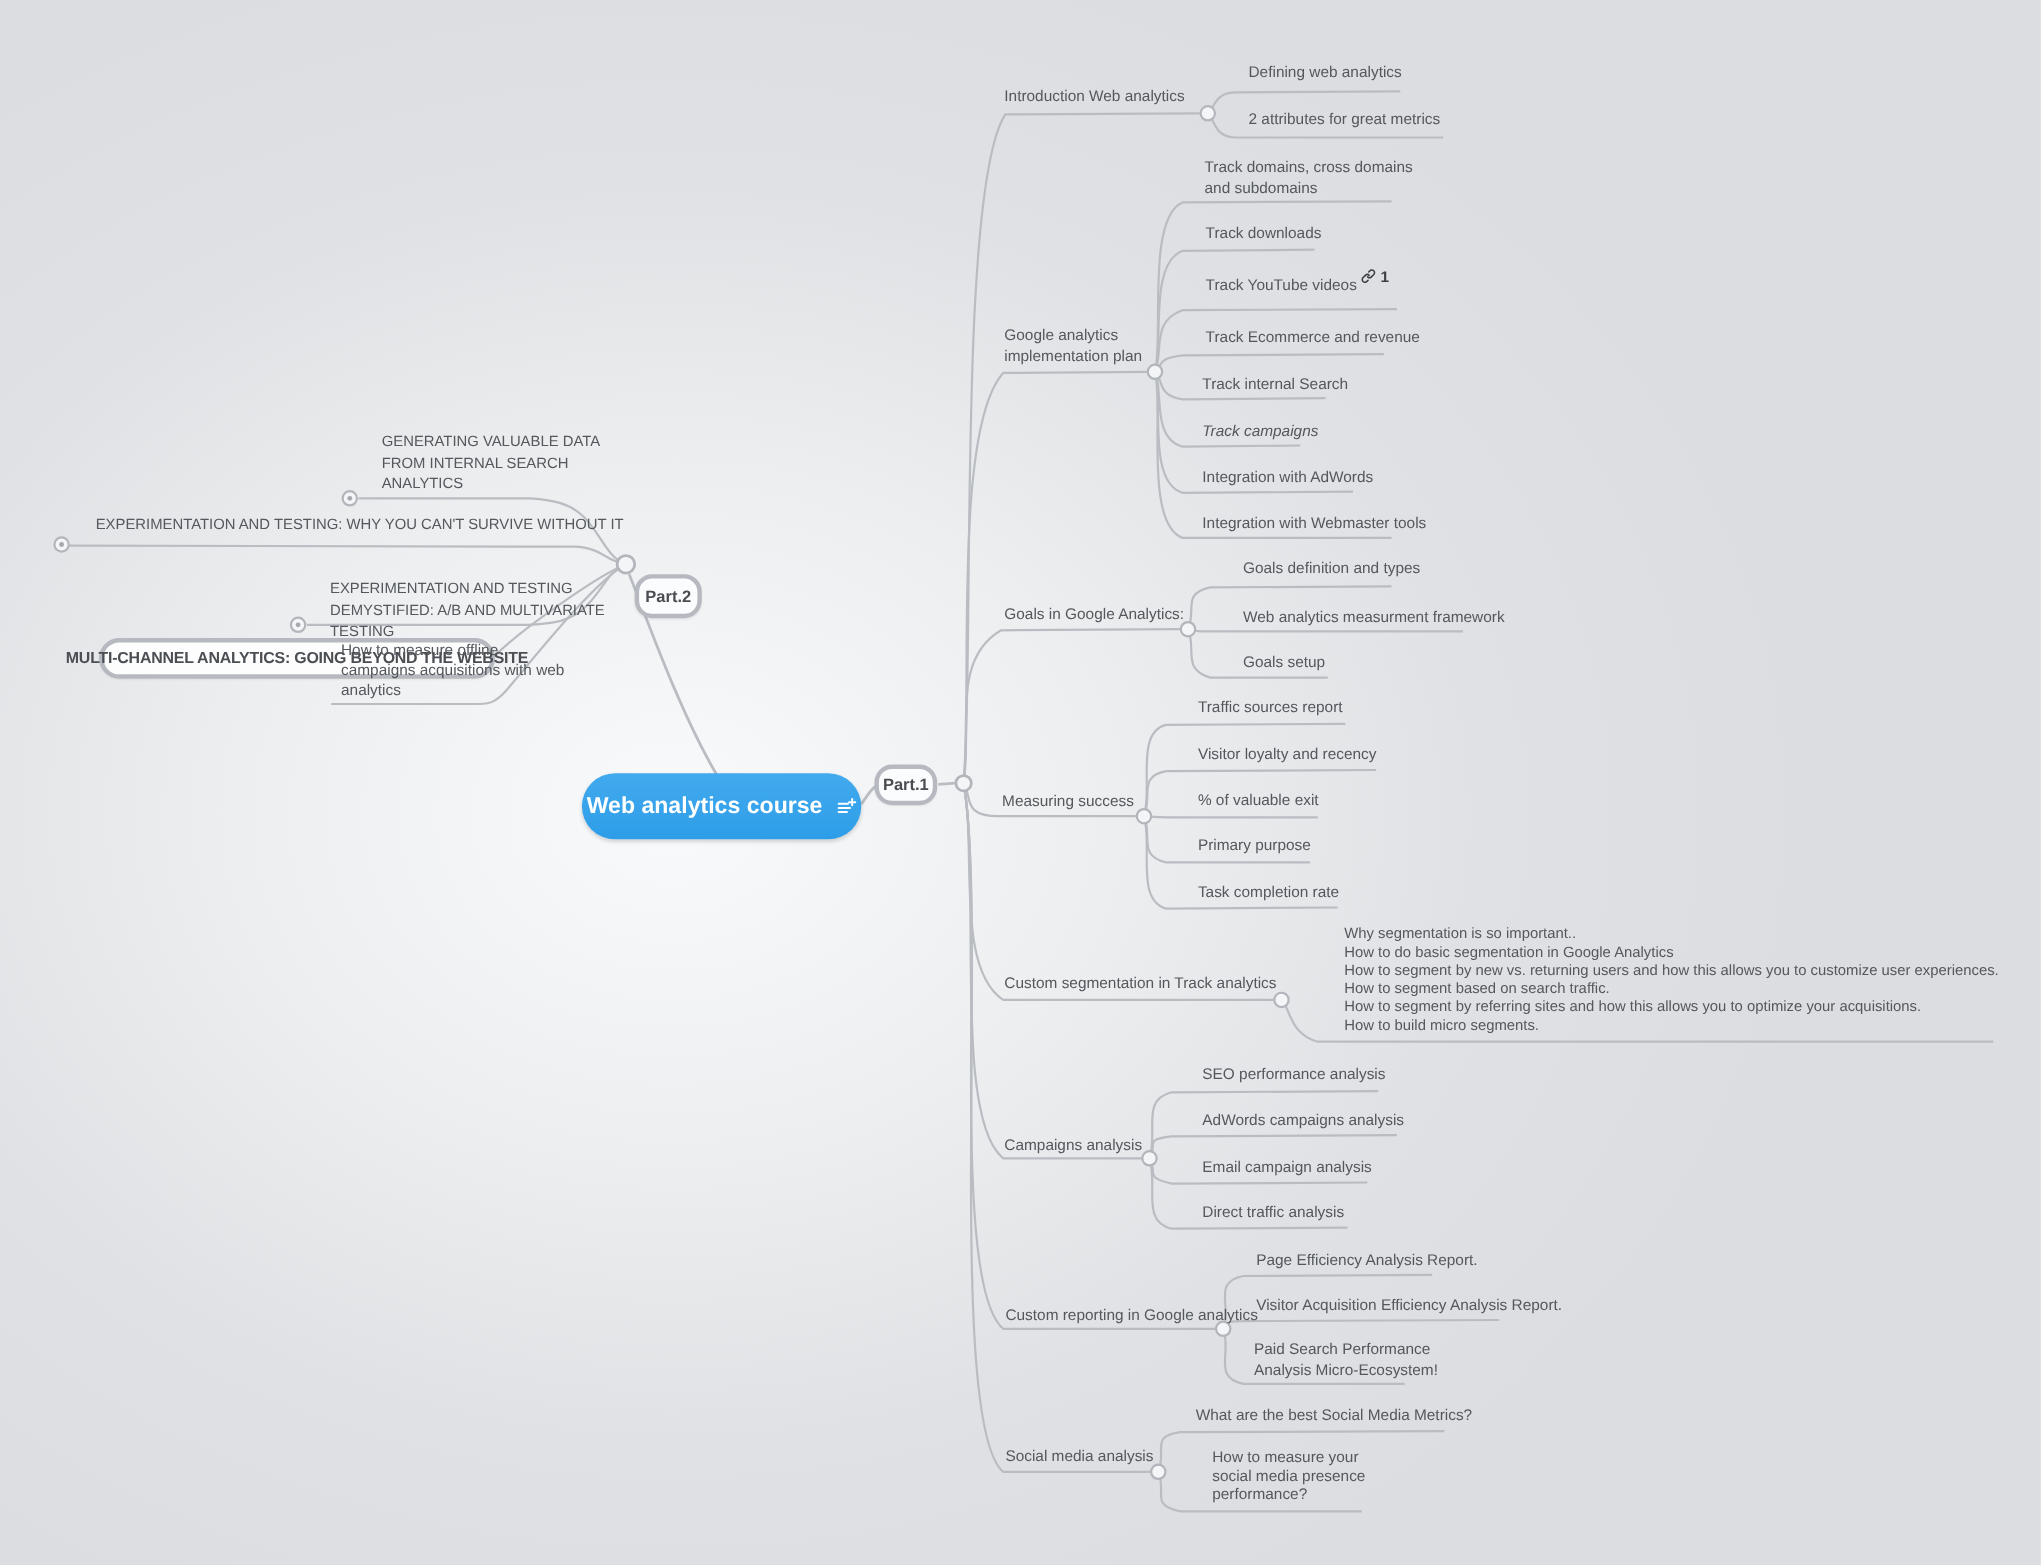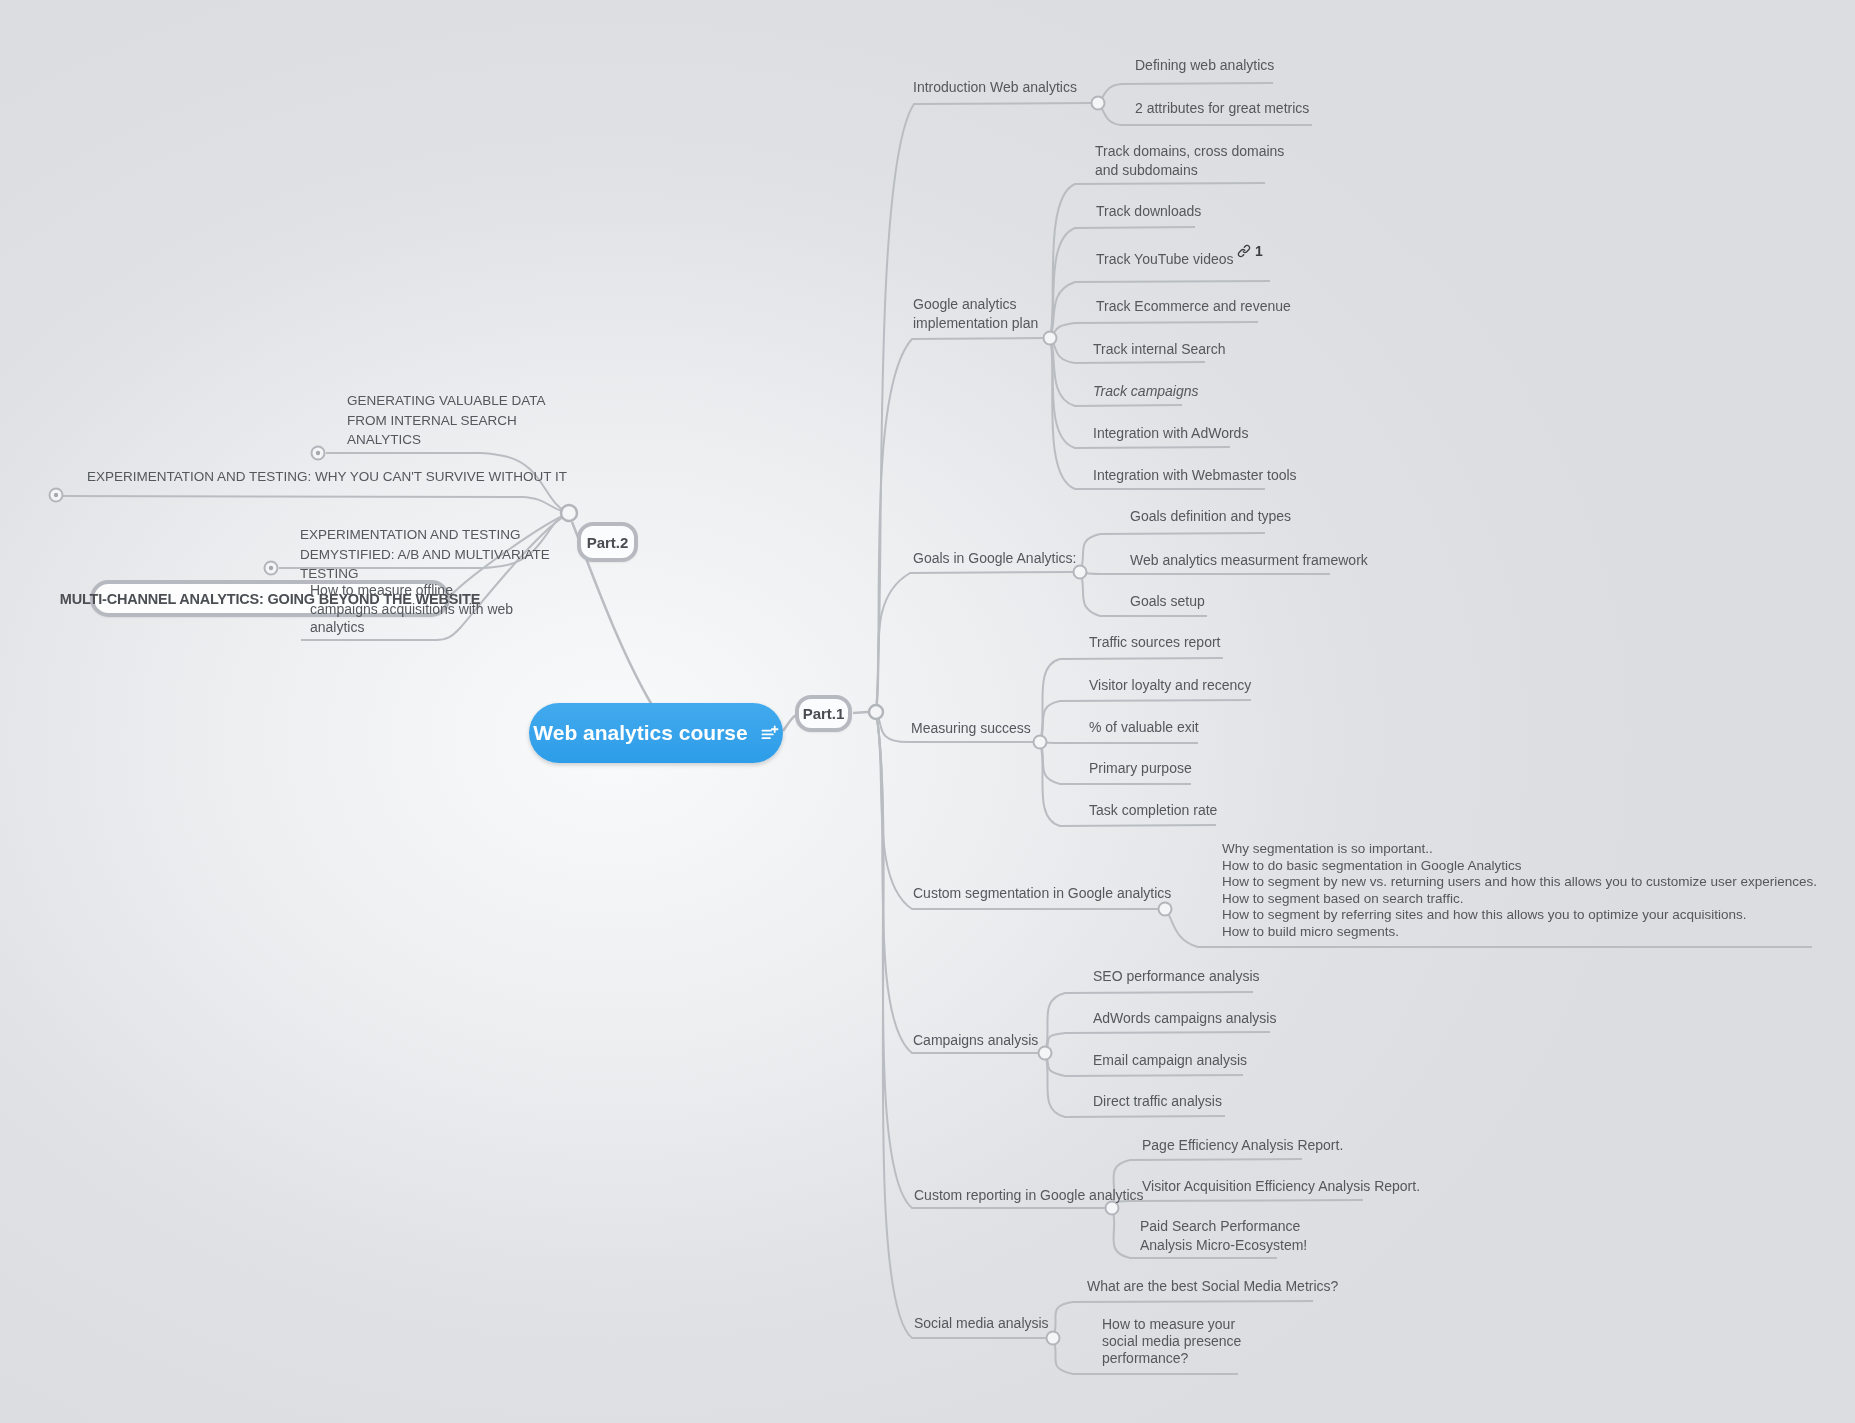--- a/index.html
+++ b/index.html
@@ -165,21 +165,21 @@
   <div class="lbl" style="left:1130px;top:551px;">Web analytics measurment framework</div>
   <div class="lbl" style="left:1130px;top:592px;">Goals setup</div>
 
   <div class="lbl" style="left:911px;top:719px;">Measuring success</div>
   <div class="lbl" style="left:1089px;top:633px;">Traffic sources report</div>
   <div class="lbl" style="left:1089px;top:676px;">Visitor loyalty and recency</div>
   <div class="lbl" style="left:1089px;top:718px;">% of valuable exit</div>
   <div class="lbl" style="left:1089px;top:759px;">Primary purpose</div>
   <div class="lbl" style="left:1089px;top:801px;">Task completion rate</div>
 
-  <div class="lbl" style="left:913px;top:884px;">Custom segmentation in Google analytics</div>
+  <div class="lbl" style="left:913px;top:884px;">Custom segmentation in Track analytics</div>
   <div class="lbl seg" style="left:1222px;top:841px;">Why segmentation is so important..
 How to do basic segmentation in Google Analytics
 How to segment by new vs. returning users and how this allows you to customize user experiences.
 How to segment based on search traffic.
 How to segment by referring sites and how this allows you to optimize your acquisitions.
 How to build micro segments.</div>
 
   <div class="lbl" style="left:913px;top:1031px;">Campaigns analysis</div>
   <div class="lbl" style="left:1093px;top:967px;">SEO performance analysis</div>
   <div class="lbl" style="left:1093px;top:1009px;">AdWords campaigns analysis</div>

